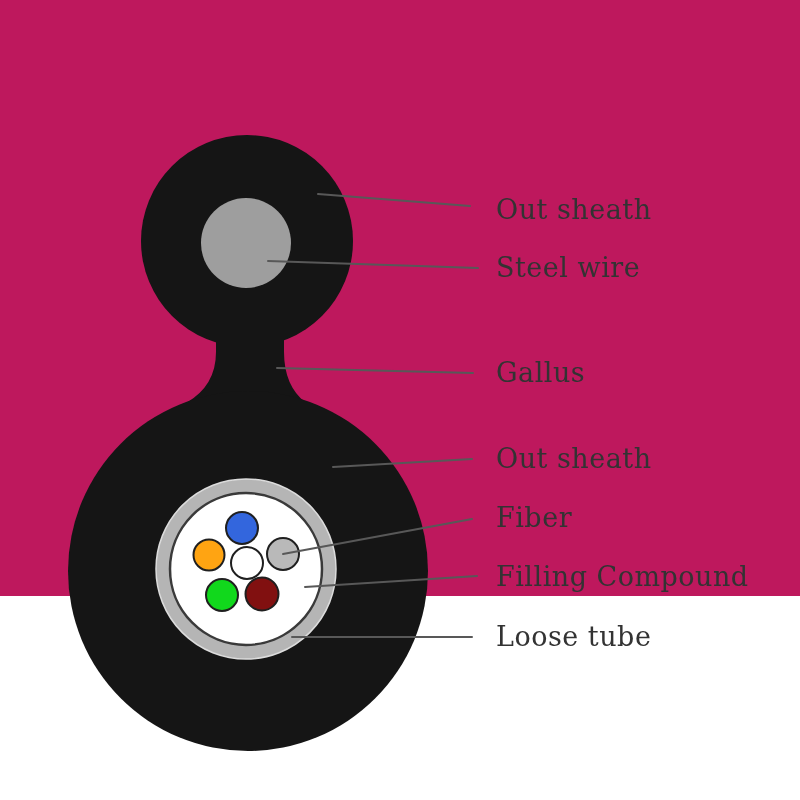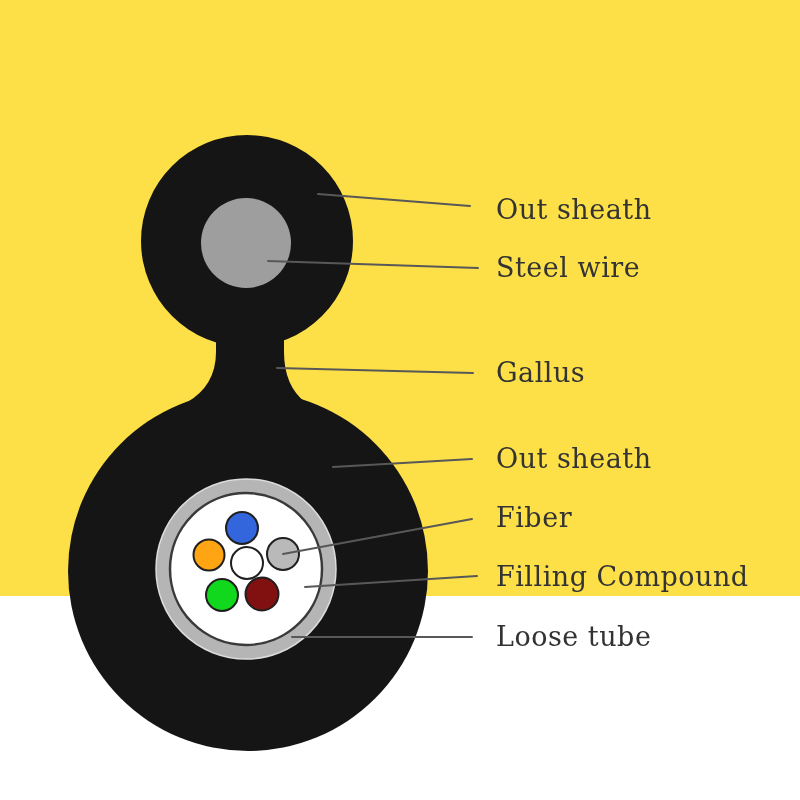--- a/index.html
+++ b/index.html
@@ -7,21 +7,21 @@
     padding: 0;
     width: 800px;
     height: 800px;
     background: #ffffff;
     overflow: hidden;
   }
   .stage {
     position: relative;
     width: 800px;
     height: 596px;
-    background: #fde047;
+    background: #be185d;
   }
   svg { display: block; }
   .diagram-label {
     font-family: "DejaVu Serif", "Liberation Serif", serif;
     font-size: 27px;
     letter-spacing: 0.5px;
     fill: #333333;
   }
   .leader {
     stroke: #585858;

